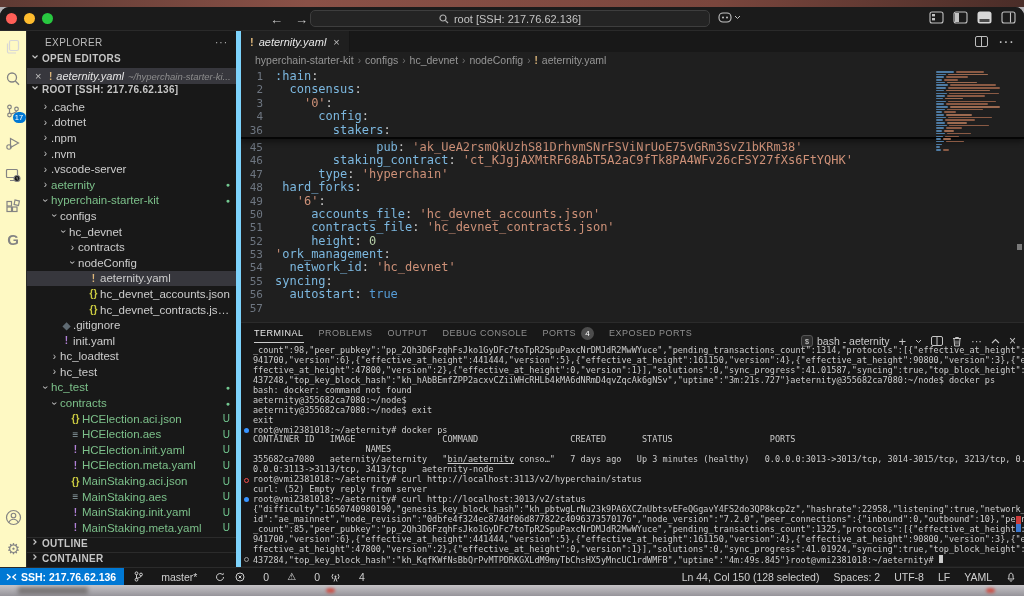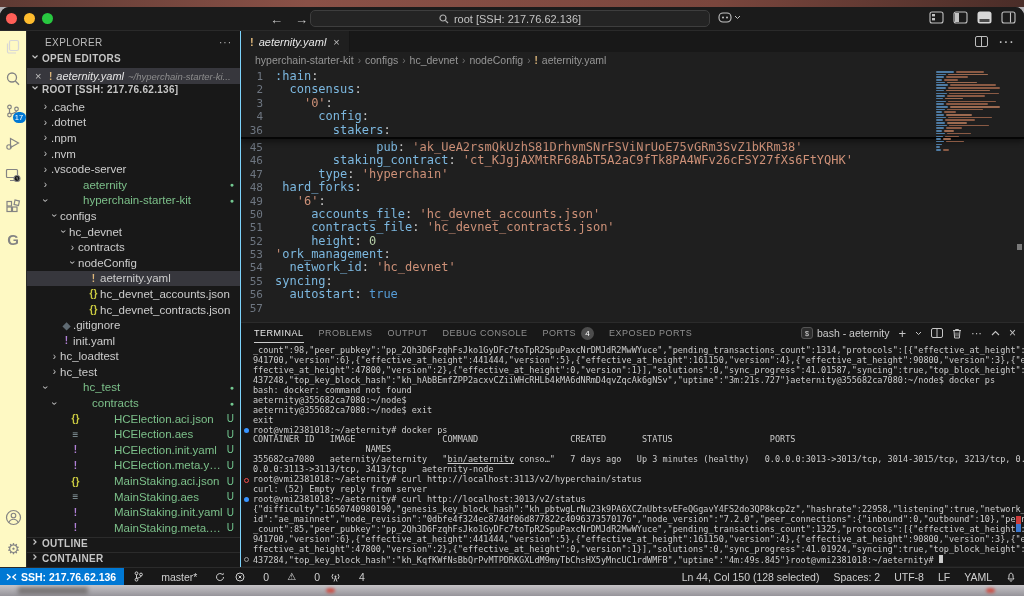--- a/index.html
+++ b/index.html
@@ -40,21 +40,21 @@
     position:relative; display:flex; flex-direction:column; align-items:center; }
   .ab-ic { width:27px; height:32px; display:flex; align-items:center; justify-content:center;
     color:#848484; position:relative; }
   .ab-ic.active { color:#d7d7d7; }
   .ab-badge { position:absolute; right:1px; bottom:4px; background:#0078d4; color:#fff;
     font-size:7.5px; line-height:11px; min-width:13px; text-align:center; border-radius:7px; }
   .ab-bottom { position:absolute; bottom:2px; left:0; width:27px; display:flex;
     flex-direction:column; align-items:center; }
 
   
-  .sidebar { width:214px; background:#181818; border-right:1px solid #7dd3fc;
+  .sidebar { width:214px; background:#181818; border-right:5px solid #7dd3fc;
     display:flex; flex-direction:column; overflow:hidden; }
   .sb-header { height:22px; display:flex; align-items:center; padding:0 8px 0 18px;
     font-size:10px; letter-spacing:.4px; color:#bbb; }
   .sb-header .sp { flex:1; }
   .sec-row { height:15px; display:flex; align-items:flex-start; gap:3px; padding-left:4px;
     font-size:10px; font-weight:bold; color:#c5c5c5; letter-spacing:.3px; }
   .openeditor { height:16px; display:flex; align-items:center; gap:4px; padding-left:8px;
     background:#37373d; font-size:11px; color:#e4e4e4; }
   .oe-close { color:#c0c0c0; font-size:11px; width:10px; }
   .oe-path { color:#8d8d8d; font-size:9.5px; font-style:italic; white-space:nowrap;
@@ -62,21 +62,21 @@
   .roothdr { height:15px; }
   #tree { flex:1; overflow:hidden; }
   .trow { height:15.6px; display:flex; align-items:center; font-size:11.5px; color:#cccccc;
     white-space:nowrap; padding-right:6px; }
   .trow.sel { background:#37373d; }
   .trow .chev { width:11px; font-size:10px; color:#c5c5c5; flex:0 0 11px; text-align:center; }
   .trow .chev.open { transform:rotate(90deg); }
   .trow .ficon { width:13px; flex:0 0 13px; text-align:center; font-weight:bold; font-size:10px; }
   .trow .lbl { flex:1; overflow:hidden; text-overflow:ellipsis; }
   .trow .git { color:#73c991; font-size:10px; margin-left:4px; }
-  .trow.green .lbl { color:#7cc08a;margin-left:32px; }
+  .trow.green .lbl { color:#7cc08a; }
   .ic-exy{color:#ddb67a}.ic-exp{color:#b180d7}.ic-br{color:#cbcb41;font-size:9px}
   .ic-ln{color:#8fa1a8;font-size:11px}.ic-dm{color:#5f6a72;font-size:9px}
   .dot { color:#73c991; font-size:7px; margin-left:4px; }
   .sb-foot { border-top:1px solid #2b2b2b; }
 
   
   .editorcol { flex:1; display:flex; flex-direction:column; background:#1f1f1f; min-width:0; }
   .tabbar { height:21px; background:#181818; display:flex; align-items:stretch; position:relative; }
   .tab { background:#1f1f1f; display:flex; align-items:center; gap:5px; padding:0 9px;
     font-size:11px; color:#e8e8e8; border-right:1px solid #151515; }
@@ -105,21 +105,21 @@
 
   
   .panel { height:244px; border-top:1px solid #2b2b2b; background:#181818; display:flex;
     flex-direction:column; position:relative; }
   .panel-tabs { height:20px; display:flex; align-items:center; gap:15px; padding-left:13px;
     font-size:9px; letter-spacing:.5px; color:#8f8f8f; }
   .ptab { display:flex; align-items:center; gap:5px; height:20px; }
   .ptab.active { color:#e7e7e7; border-bottom:1px solid #cccccc; }
   .pbadge { background:#4d4d4d; color:#fff; width:13px; height:13px; border-radius:50%;
     font-size:8px; display:flex; align-items:center; justify-content:center; letter-spacing:0; }
-  .panel-right { position:absolute; right:8px; top:0; height:20px; display:flex; gap:9px;
+  .panel-right { position:absolute; right:8px; top:8px; height:20px; display:flex; gap:9px;
     align-items:center; color:#c5c5c5; }
   .shell-label { display:flex; align-items:center; gap:4px; font-size:10.5px; color:#cccccc; }
   .shell-ic { width:12px; height:12px; border-radius:3px; background:#2d2d2d; border:1px solid #555;
     color:#ddd; font-size:7px; display:flex; align-items:center; justify-content:center; }
   .pr-ic { font-size:11px; line-height:11px; }
 
   .term { flex:1; overflow:hidden; padding:3px 2px 0 12px; font-family:"DejaVu Sans Mono", monospace;
     font-size:8.5px; color:#cccccc; position:relative; }
   .t-line { height:9.95px; line-height:9.95px; white-space:pre; position:relative; }
   .t-u { text-decoration:underline; }

